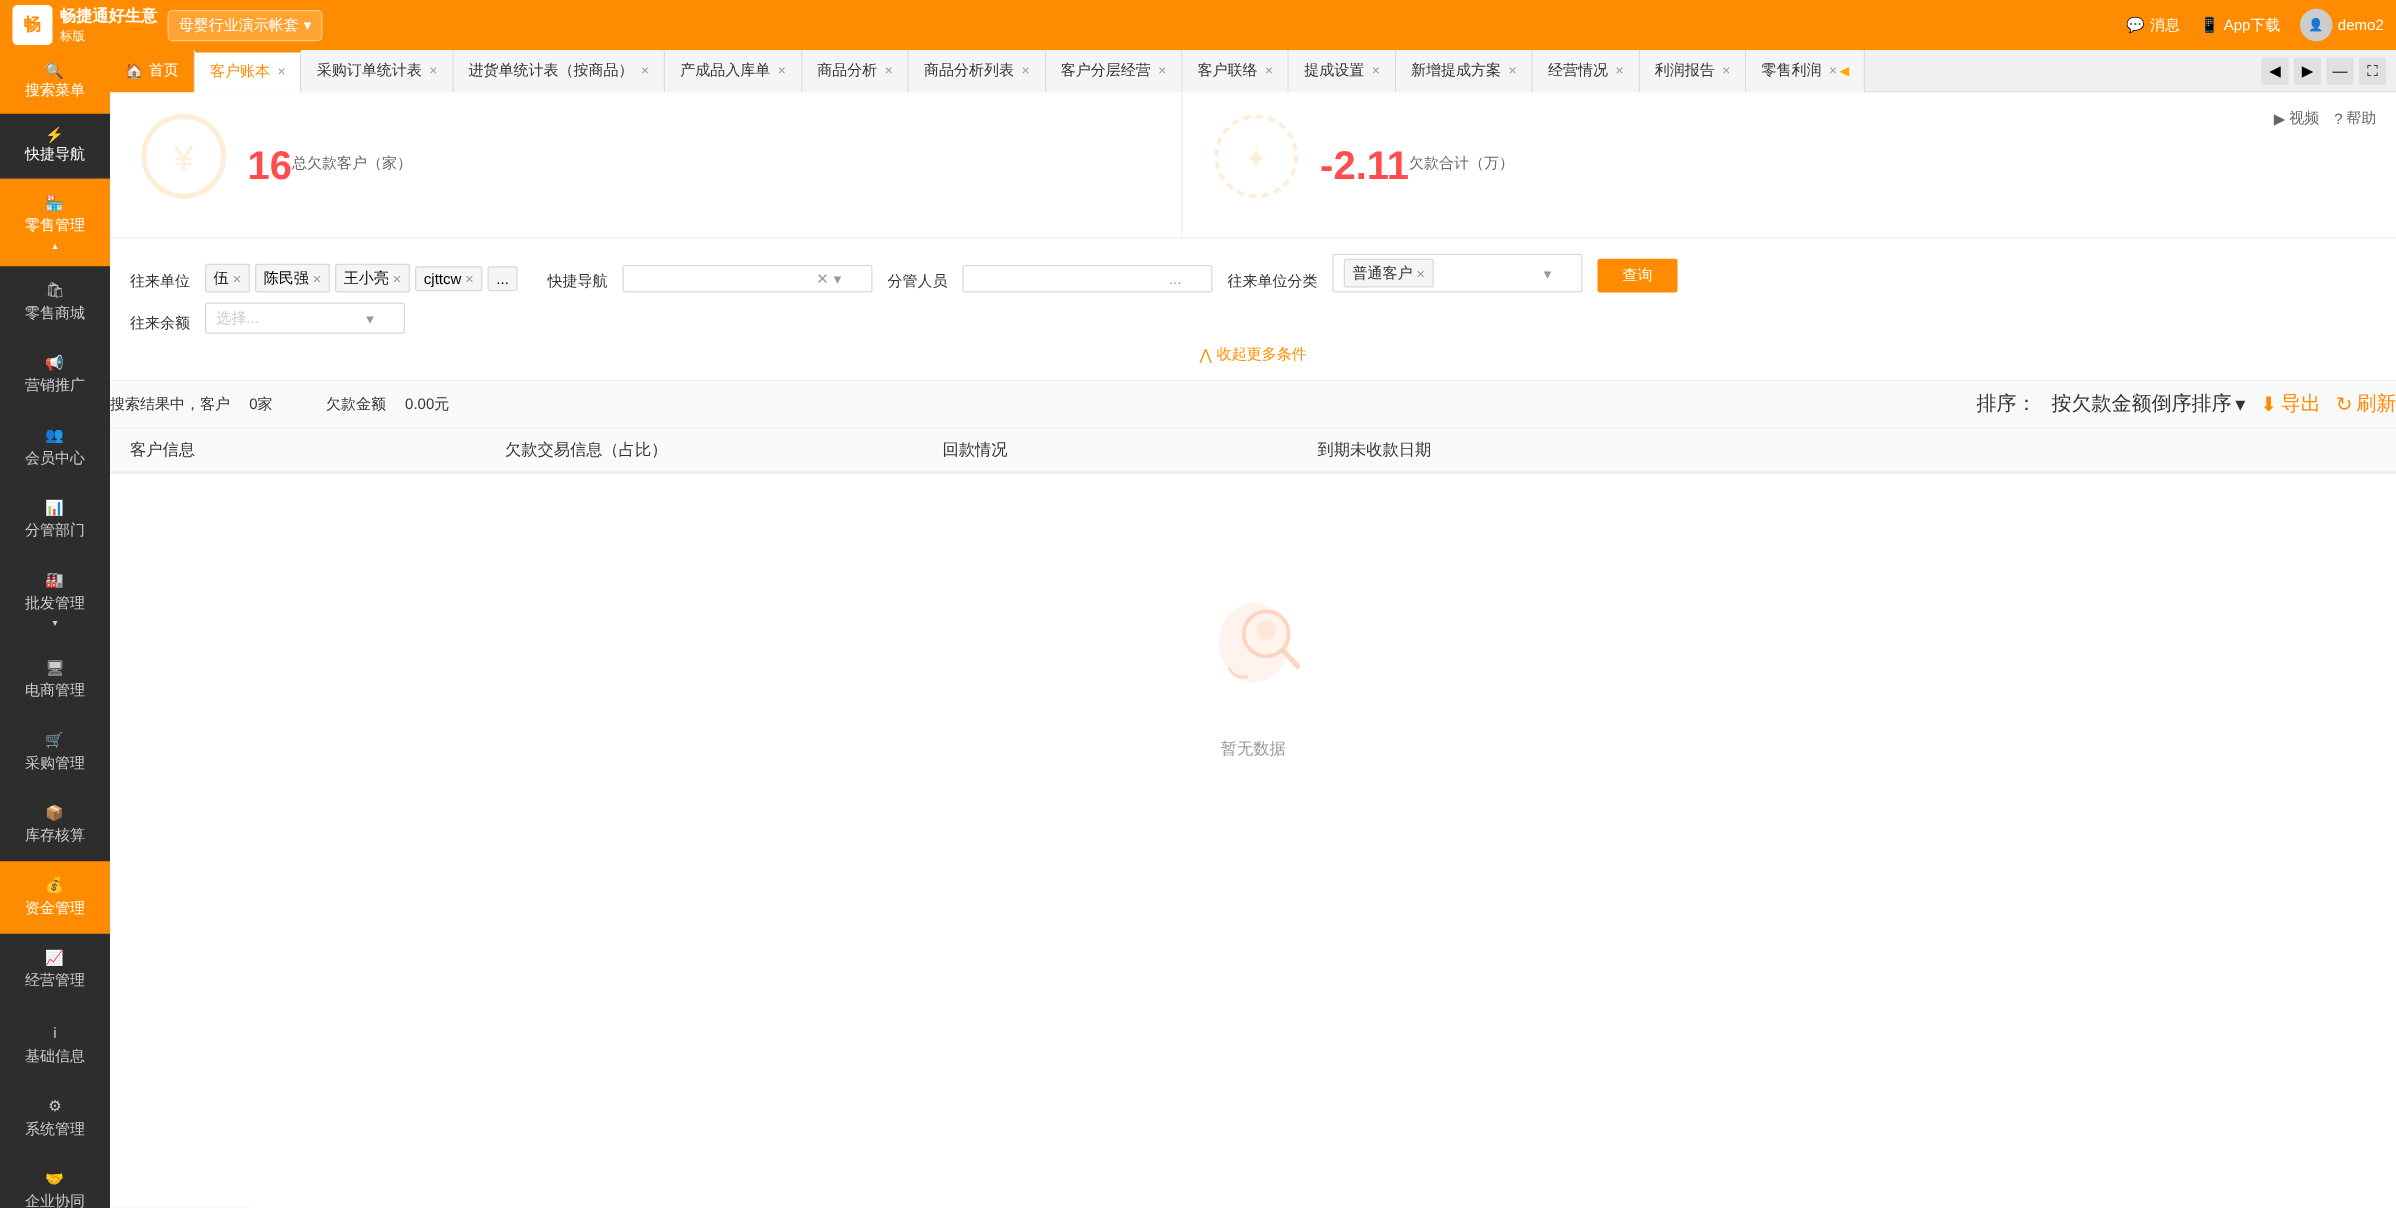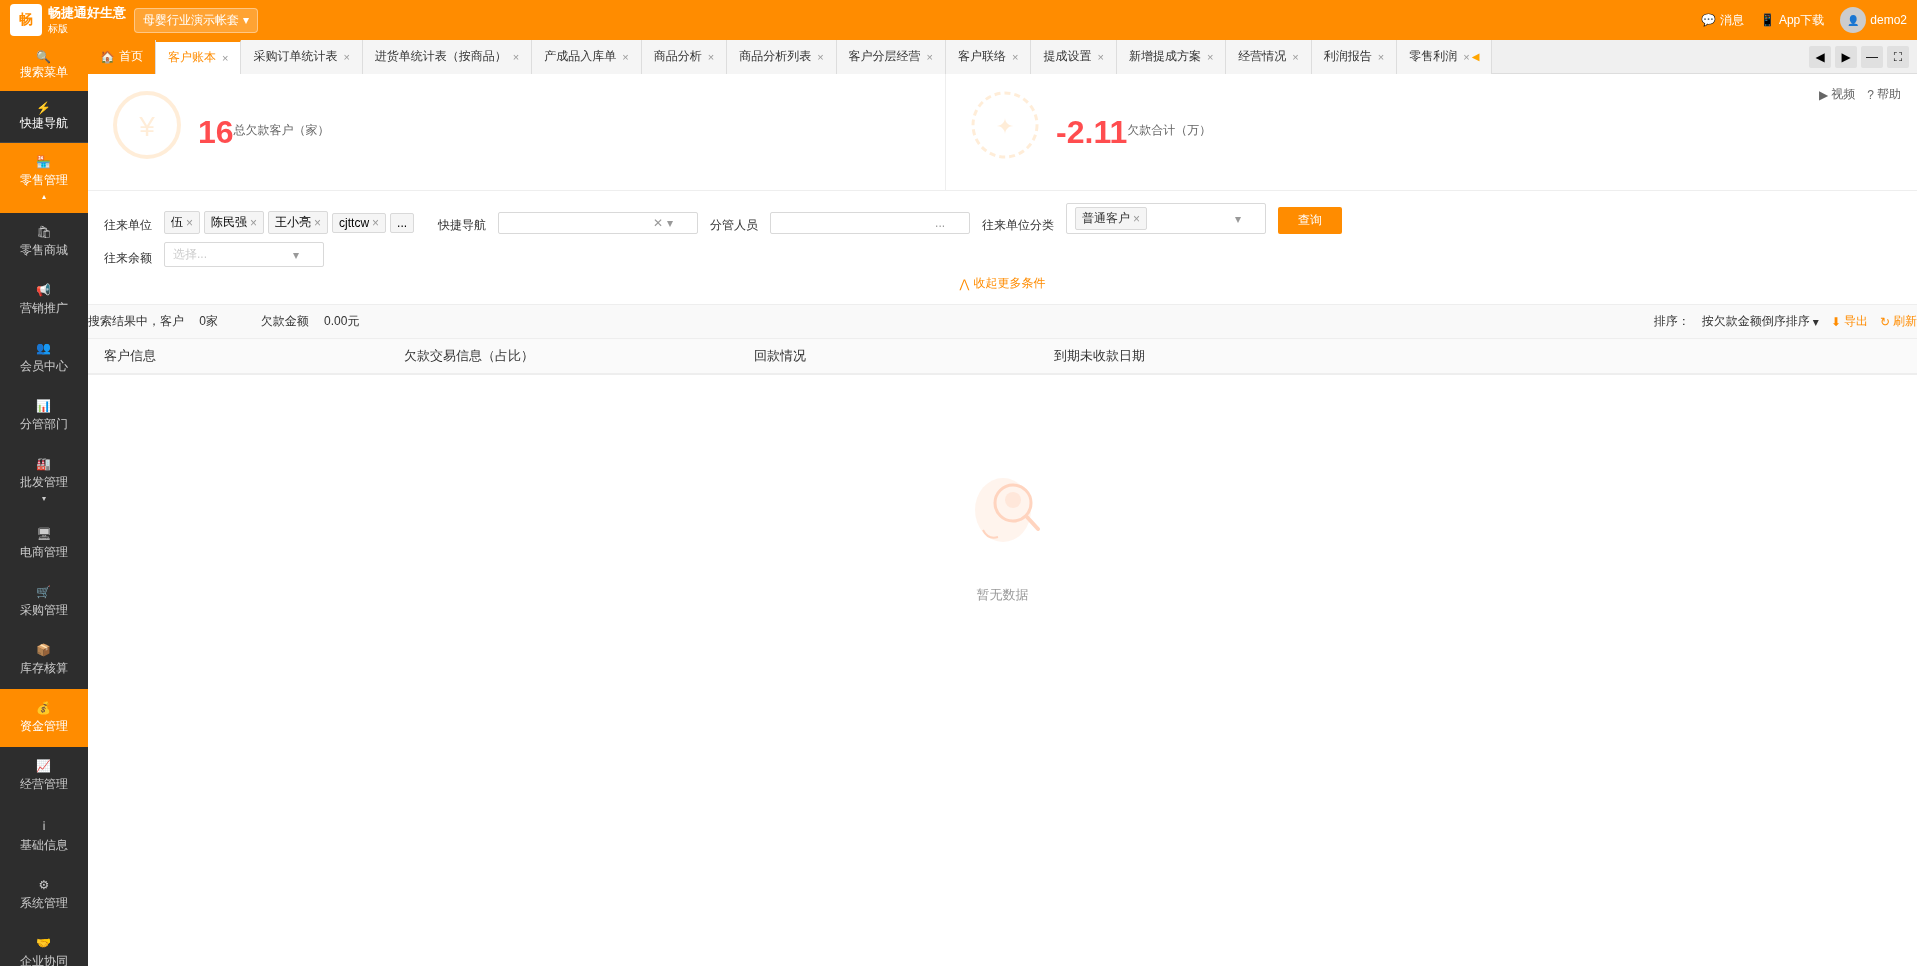--- a/index.html
+++ b/index.html
@@ -57,21 +57,21 @@
     .filter-tag .tag-x { cursor: pointer; color: #999; }
     .filter-select { border: 1px solid #d9d9d9; border-radius: 2px; padding: 3px 24px 3px 8px; font-size: 12px; color: #333; min-width: 120px; position: relative; background: #fff; display: flex; align-items: center; gap: 4px; cursor: pointer; }
     .filter-select-wide { min-width: 200px; }
     .collapse-btn { display: flex; align-items: center; gap: 4px; color: #ff8c00; cursor: pointer; font-size: 12px; }
     .query-btn { background: #ff8c00; color: #fff; border: none; padding: 5px 20px; border-radius: 2px; cursor: pointer; font-size: 12px; }
 
     
     .result-bar { display: flex; align-items: center; justify-content: space-between; padding: 8px 0; background: #f9f9f9; border-bottom: 1px solid #eee; }
     .result-info { font-size: 12px; color: #333; }
     .result-info span { margin-right: 12px; }
-    .result-actions { display: flex; align-items: center; gap: 12px; font-size: 12px; color: #666; }
+    .result-actions { display: flex; align-items: center; gap: 12px; font-size: 16px; color: #666; }
     .sort-label { color: #333; }
     .sort-select { display: flex; align-items: center; gap: 3px; cursor: pointer; color: #333; }
     .action-btn { display: flex; align-items: center; gap: 3px; cursor: pointer; color: #ff8c00; }
 
     
     .data-table { width: 100%; }
     .table-header { display: grid; grid-template-columns: 300px 350px 300px 1fr; padding: 8px 16px; border-bottom: 2px solid #eee; background: #fafafa; }
     .table-header-cell { font-size: 13px; color: #333; font-weight: 500; }
     .empty-area { display: flex; flex-direction: column; align-items: center; justify-content: center; padding: 80px 0; }
     .empty-icon { font-size: 80px; margin-bottom: 12px; opacity: 0.5; }

